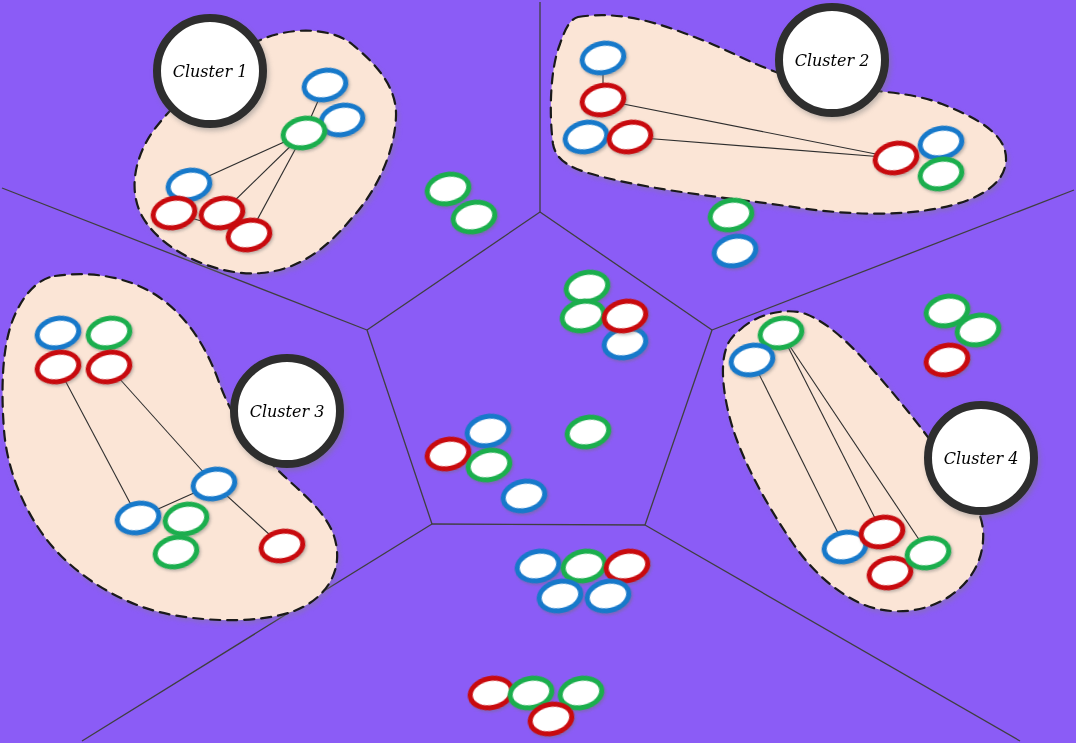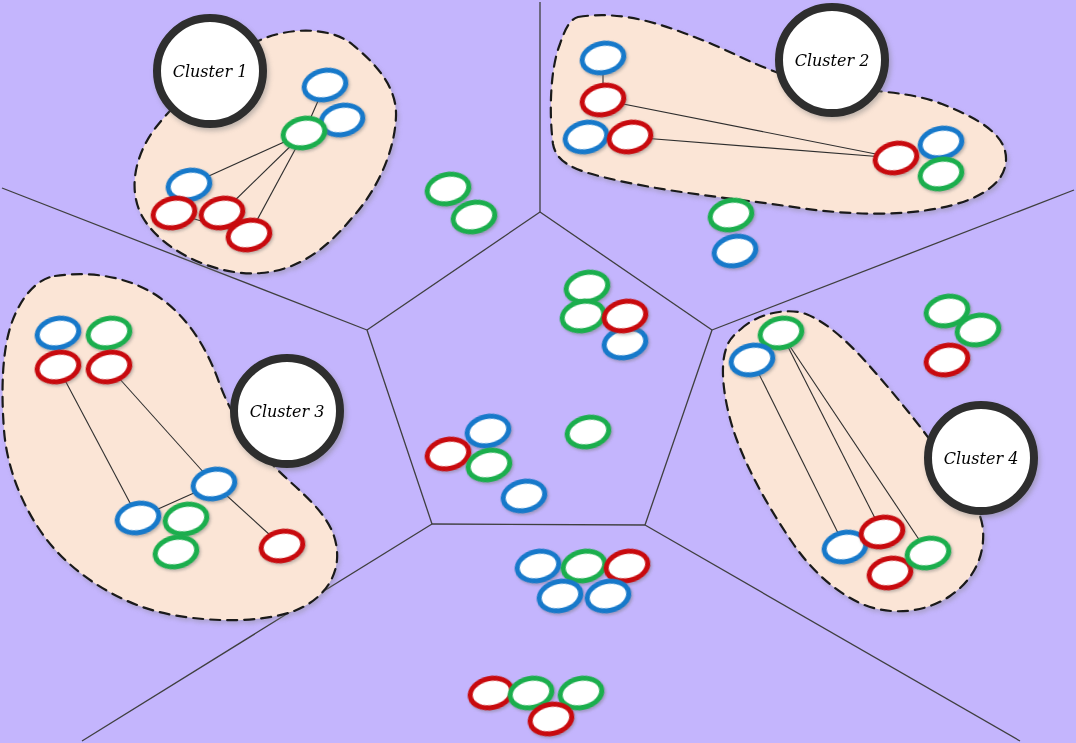--- a/index.html
+++ b/index.html
@@ -1,16 +1,16 @@
 <!DOCTYPE html>
 <html><head>
 <meta charset="utf-8">
 <style>
   html,body{margin:0;padding:0;background:#ffffff;}
-  #stage{position:relative;width:1076px;height:743px;background:#c4b5fd;overflow:hidden;
+  #stage{position:relative;width:1076px;height:743px;background:#8b5cf6;overflow:hidden;
          font-family:"DejaVu Sans","Liberation Sans",sans-serif;}
   #scene{position:absolute;left:0;top:0;}
   .vedge{stroke:#3f3f3f;stroke-width:1.3;fill:none;}
   .blob{stroke:#1a1a1a;stroke-width:2.2;stroke-dasharray:10 7;stroke-linecap:round;
         filter:drop-shadow(2px 3px 2px rgba(130,130,130,0.35));}
   .link{stroke:#2e2e2e;stroke-width:1.1;fill:none;}
   .node{fill:#ffffff;filter:drop-shadow(1.5px 2.5px 1.5px rgba(110,110,110,0.45));}
   .badge{fill:#ffffff;filter:drop-shadow(2px 3px 2.5px rgba(120,120,120,0.45));}
   .badge-label{font-family:"DejaVu Serif","Liberation Serif",serif;font-style:italic;
                font-size:16px;fill:#000000;text-anchor:middle;}

